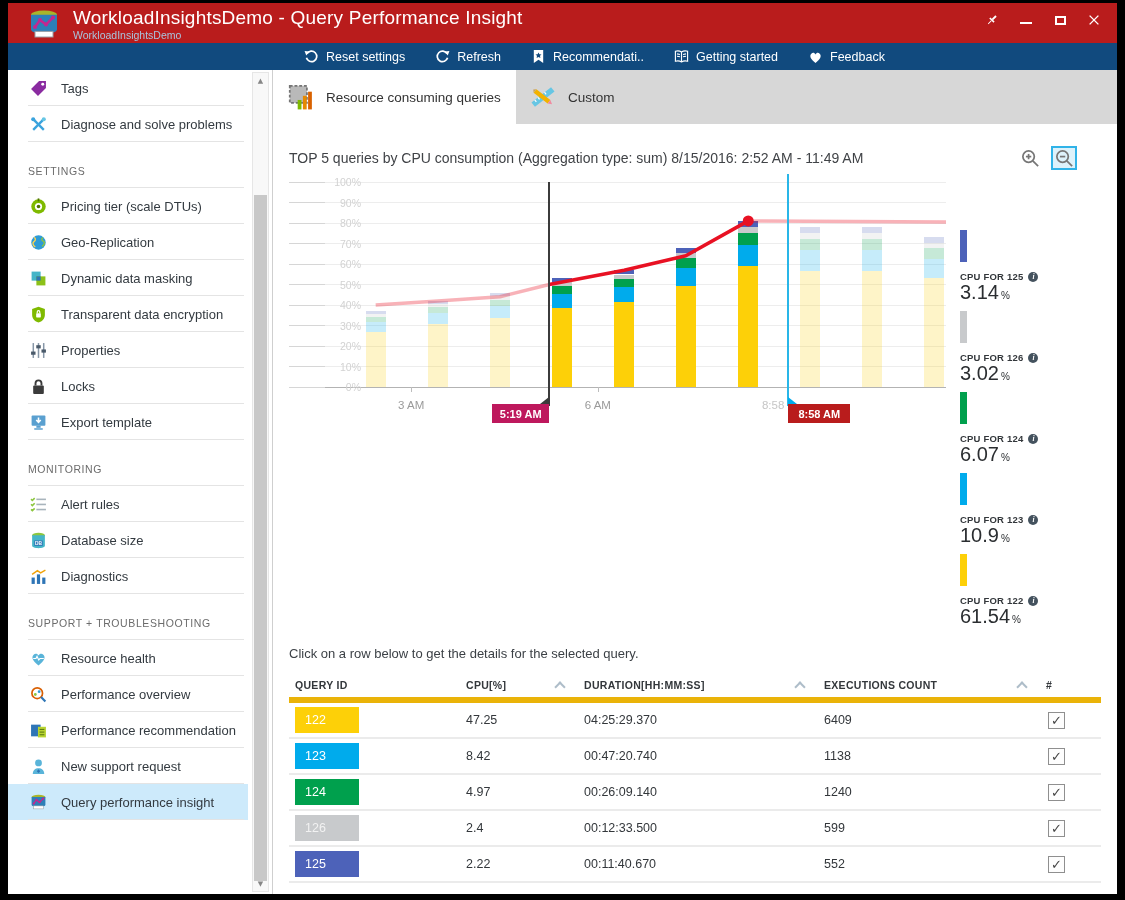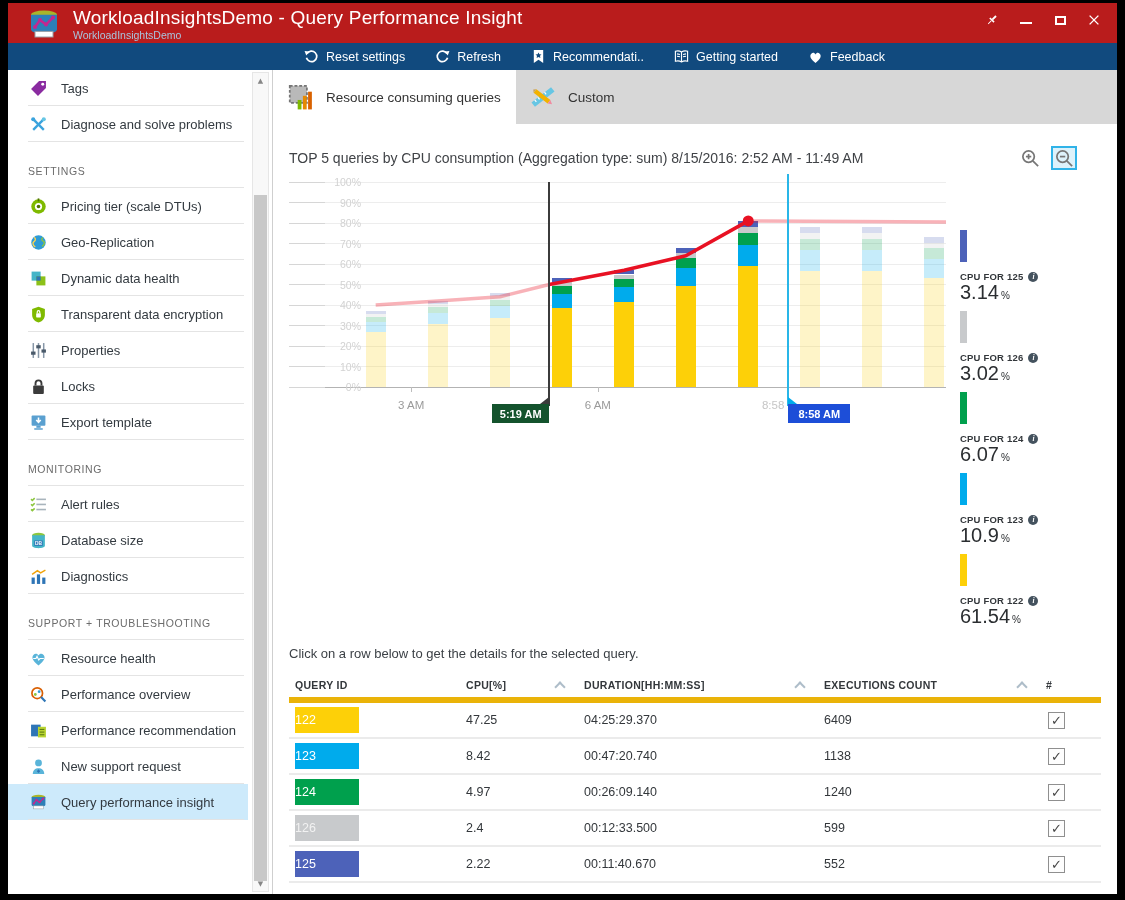--- a/index.html
+++ b/index.html
@@ -79,22 +79,22 @@
   .bar-seg { position:absolute; left:0; width:20px; }
   .line-svg { position:absolute; left:0; top:0; pointer-events:none; }
   .marker { position:absolute; width:2px; }
   .marker.start { background:#3b3b3b; top:0; height:224px; }
   .marker.end { background:#29b6e8; top:-8px; height:232px; }
   .xlab { position:absolute; top:217px; font-size:11.5px; color:#9a9a9a; }
   .xlab.faded { color:#c6c6c6; }
   .xtick { position:absolute; top:205px; width:1px; height:5px; background:#bdbdbd; }
   .time-badge { position:absolute; top:222px; height:19px; display:flex; align-items:center; justify-content:center;
     color:#fff; font-size:11px; font-weight:bold; }
-  .time-badge.dark { background:#14532d; }
-  .time-badge.cyan { background:#1d4ed8; }
+  .time-badge.dark { background:#be185d; }
+  .time-badge.cyan { background:#b91c1c; }
   .time-badge.dark::after { content:""; position:absolute; right:0; top:-7px; border-right:9px solid #3b3b3b; border-top:7px solid transparent; }
   .time-badge.cyan::before { content:""; position:absolute; left:0; top:-7px; border-left:9px solid #00abec; border-top:7px solid transparent; }
 
   .legend { width:141px; margin-left:14px; margin-top:48px; display:flex; flex-direction:column; gap:5px; }
   .lg-entry { display:flex; gap:9px;flex-direction:column; }
   .lg-bar { width:7px; height:32px; flex-shrink:0; }
   .lg-label-row { display:flex; align-items:center; gap:5px; }
   .lg-label { font-size:9.5px; font-weight:bold; color:#33373b; letter-spacing:.2px; white-space:nowrap; }
   .lg-info { width:10px; height:10px; border-radius:50%; background:#44525e; color:#fff; font-size:7.5px; font-weight:bold;
     display:flex; align-items:center; justify-content:center; font-family:"Liberation Serif", serif; font-style:italic; }
@@ -104,21 +104,21 @@
   .table-section { margin-top:16px; }
   .table-hint { font-size:13px; color:#3c4146; margin-bottom:12px; }
   .qtable { width:100%; }
   .q-header { display:grid; grid-template-columns:171px 118px 240px 222px 1fr; align-items:center;
     height:30px; border-bottom:6px solid #eab308; }
   .q-hcell { font-size:10.5px; font-weight:bold; color:#33373b; letter-spacing:.3px; display:flex; align-items:center;
     justify-content:space-between; padding:0 14px 0 6px; }
   .caret { width:8px; height:8px; border-top:2px solid #aebdc9; border-right:2px solid #aebdc9; transform:rotate(-45deg); margin-top:3px; }
   .q-row { display:grid; grid-template-columns:171px 118px 240px 222px 1fr; align-items:center; height:36px;
     border-bottom:2px solid #ebebeb; cursor:default; }
-  .q-badge { width:64px; height:26px; margin-left:6px; display:flex; align-items:center; padding-left:0;
+  .q-badge { width:64px; height:26px; margin-left:6px; display:flex; align-items:center; padding-left:10px;
     color:#fff; font-size:12.5px; }
   .q-cell { font-size:12.5px; color:#33373b; padding-left:6px; }
   .checkbox { width:17px; height:17px; border:1px solid #8f8f8f; background:#fdfdfd; display:flex; align-items:center;
     justify-content:center; font-size:13px; color:#444; font-family:"DejaVu Sans", sans-serif; margin-left:8px; }
 </style>
 </head>
 <body>
 
 <div class="window">
 
@@ -263,21 +263,21 @@
             <span class="sb-label">Geo-Replication</span>
           </div>
           <div class="sb-item">
             <span class="sb-icon">
               <svg viewBox="0 0 16 16">
                 <rect x="1.5" y="1.5" width="8.5" height="8.5" fill="#45b5c8"></rect>
                 <rect x="6" y="6" width="8.5" height="8.5" fill="#7fba00" opacity="0.9"></rect>
                 <rect x="6" y="6" width="4" height="4" fill="#2e75b6"></rect>
               </svg>
             </span>
-            <span class="sb-label">Dynamic data health</span>
+            <span class="sb-label">Dynamic data masking</span>
           </div>
           <div class="sb-item">
             <span class="sb-icon">
               <svg viewBox="0 0 16 16">
                 <path d="M8 .8l6 2v5.4c0 3.8-2.6 6.3-6 7.3-3.4-1-6-3.5-6-7.3V2.8z" fill="#7fba00"></path>
                 <rect x="5.8" y="6.8" width="4.4" height="4" rx="0.6" fill="#fff"></rect>
                 <path d="M6.8 6.8V5.6a1.2 1.2 0 012.4 0v1.2" fill="none" stroke="#fff" stroke-width="1.1"></path>
               </svg>
             </span>
             <span class="sb-label">Transparent data encryption</span>

